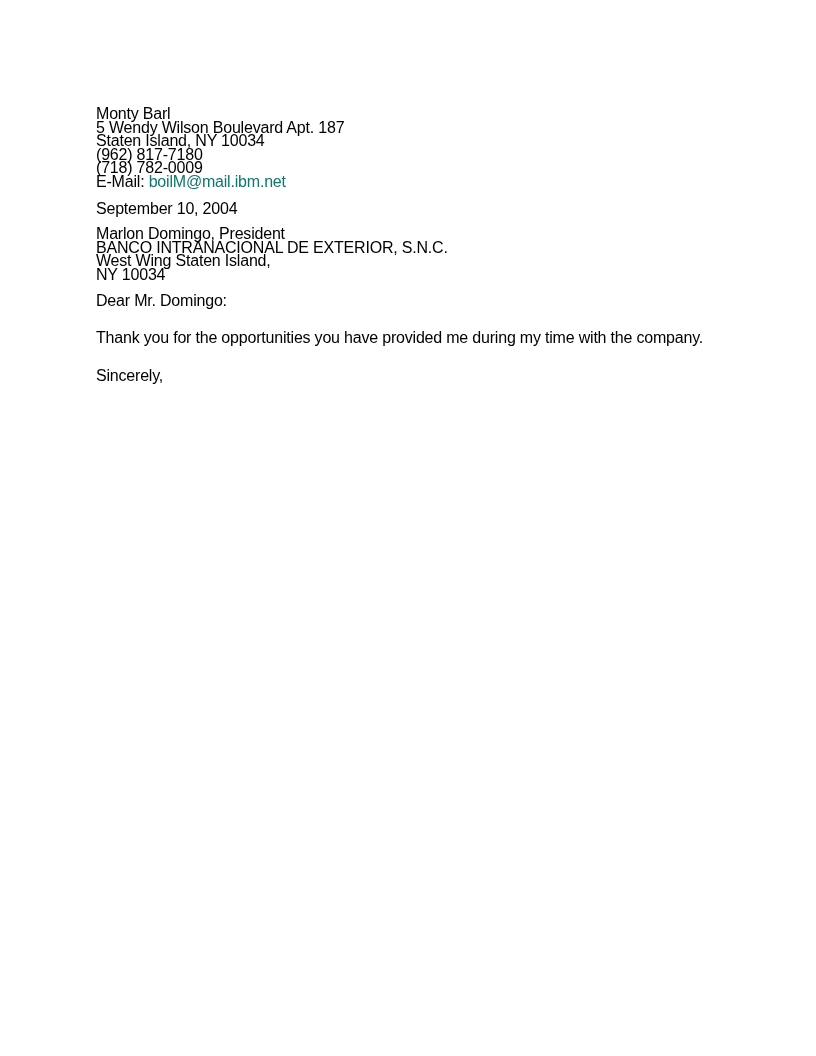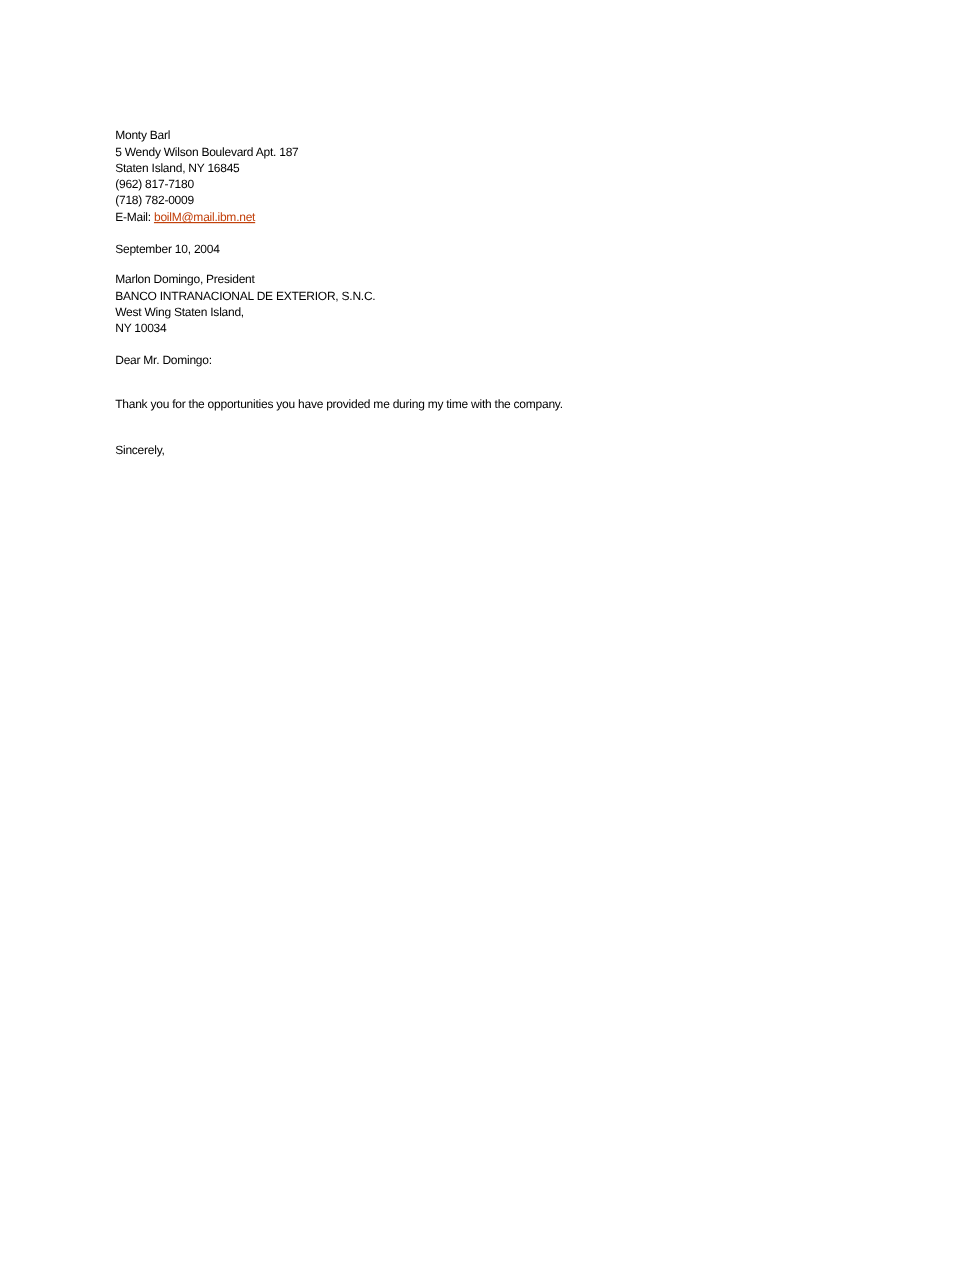--- a/index.html
+++ b/index.html
@@ -1,35 +1,35 @@
 <!DOCTYPE html>
 <html><head>
 <meta charset="utf-8">
 <style>
   html, body { margin: 0; padding: 0; background: #ffffff; }
   body { width: 816px; height: 1056px; position: relative; overflow: hidden; }
   .page {
     position: absolute; left: 96px; top: 107px; width: 600px;
-    font-family: "Liberation Sans", sans-serif; font-size: 10px; color: #000000;
+    font-family: "Liberation Sans", sans-serif; font-size: 16px; color: #000000;
     line-height: 13.6px; letter-spacing: -0.2px;
   }
   .line { display: block; white-space: nowrap; }
   .block { margin: 0; }
   .gap-date { height: 13px; }
   .gap { height: 12px; }
-  a.email { color: #c2410c; text-decoration: underline; }
+  a.email { color: #0f766e; }
 </style>
 </head>
 <body>
 
 <div class="page">
   <div class="block">
     <span class="line">Monty  Barl</span>
     <span class="line">5 Wendy Wilson Boulevard Apt. 187</span>
-    <span class="line">Staten Island, NY 16845</span>
+    <span class="line">Staten Island, NY 10034</span>
     <span class="line">(962) 817-7180</span>
     <span class="line">(718) 782-0009</span>
     <span class="line"><span>E-Mail: </span><a class="email">boilM@mail.ibm.net</a></span>
   </div>
   <div class="gap-date"></div>
   <span class="line">September 10, 2004</span>
   <div class="gap"></div>
   <div class="block">
     <span class="line">Marlon Domingo, President</span>
     <span class="line">BANCO INTRANACIONAL DE EXTERIOR, S.N.C.</span>

